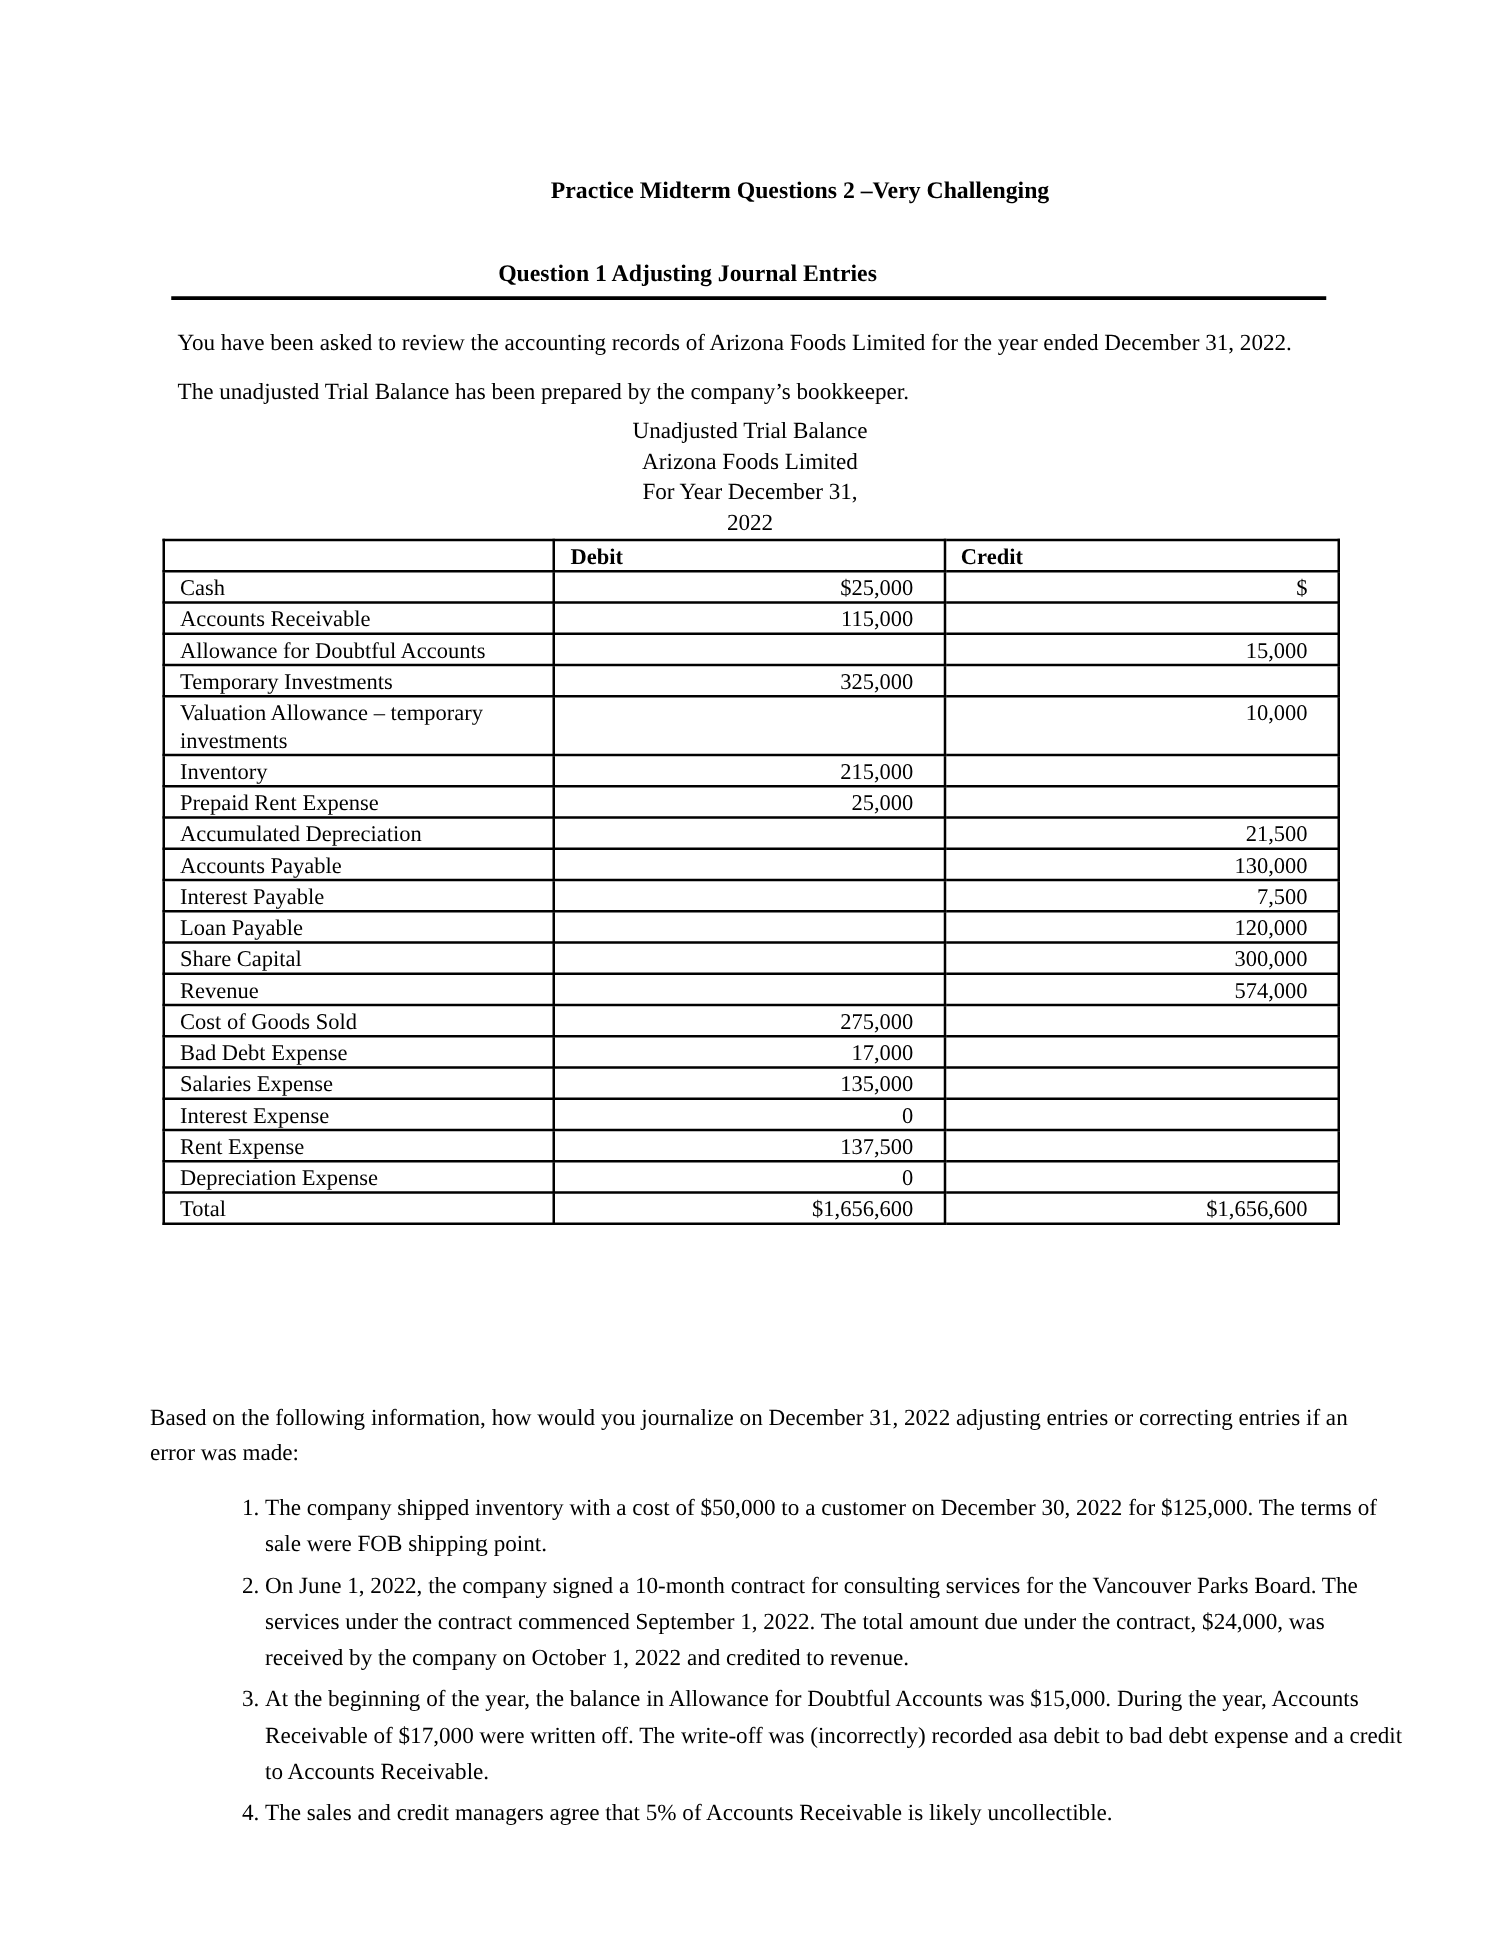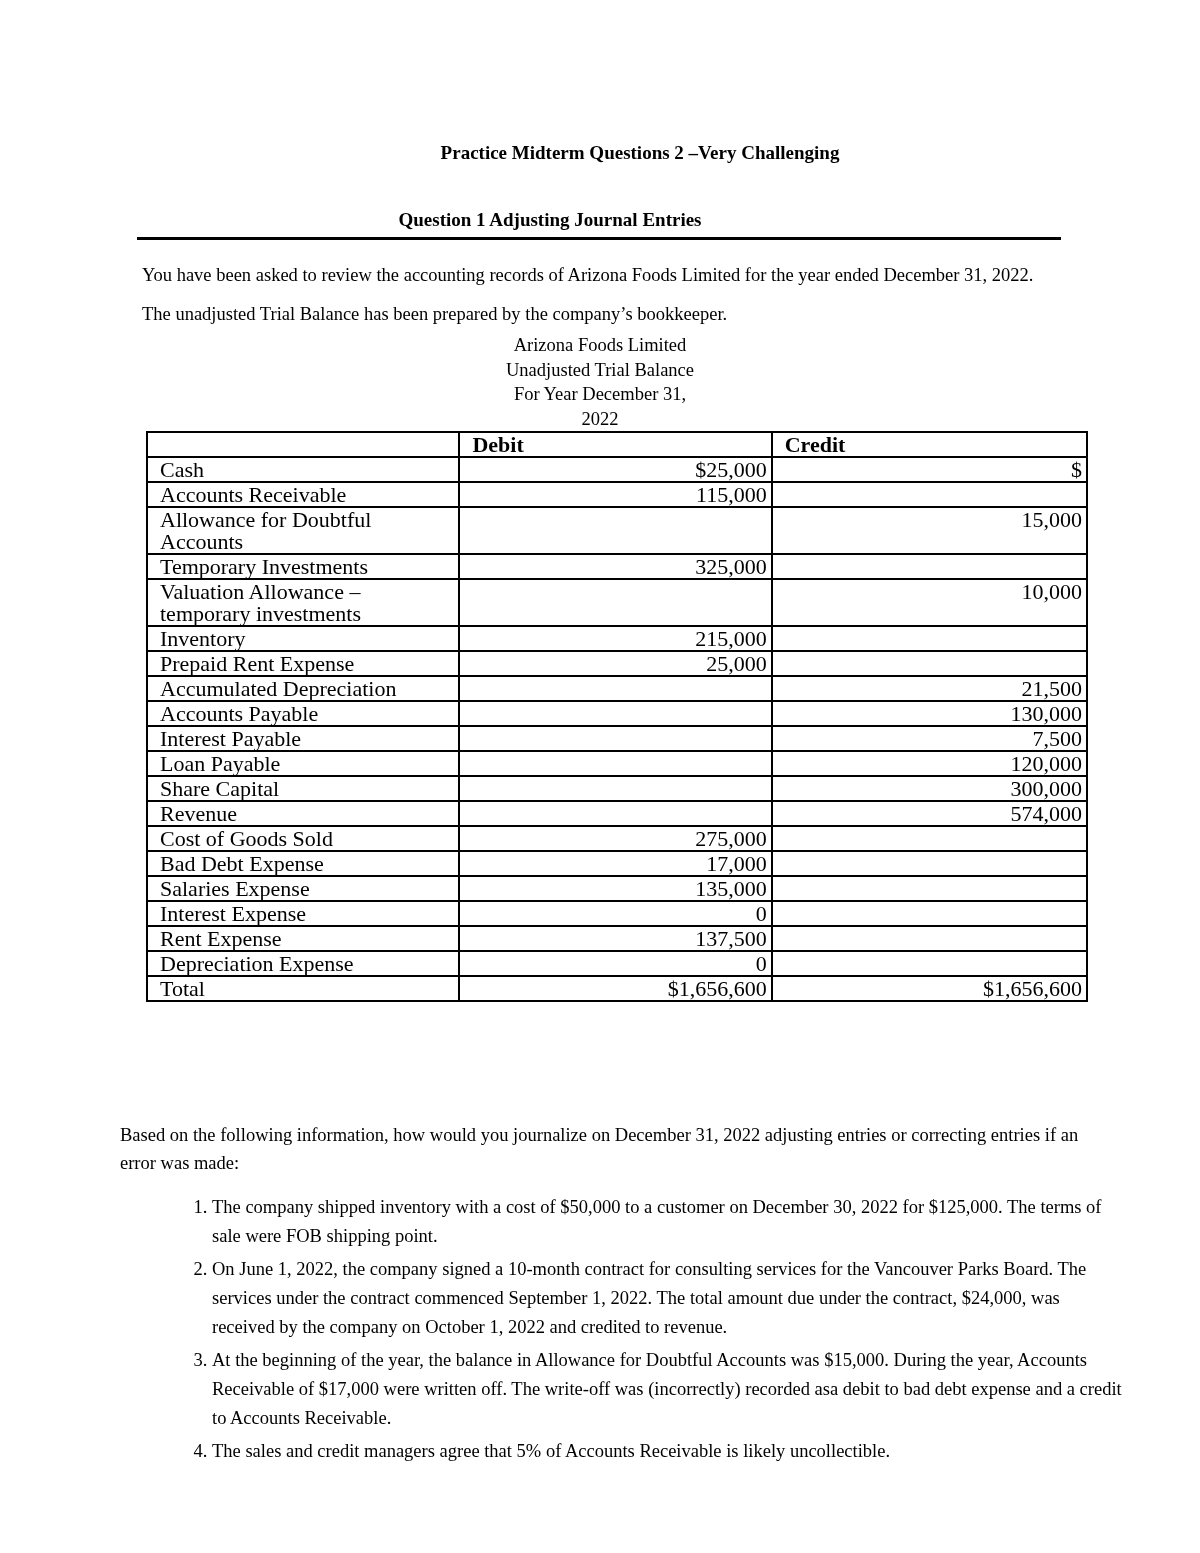--- a/index.html
+++ b/index.html
@@ -59,37 +59,36 @@
       font-size: 18.5px;
       line-height: 24.5px;
     }
     .tb-header div { }
     table.tb {
       position: absolute;
       top: 431px;
       left: 130px;
       width: 942px;
       border-collapse: collapse;
-      font-size: 22px;
+      font-size: 18px;
       line-height: 22px;
-      margin-left: 16px;
     }
     table.tb td, table.tb th {
       border: 2px solid #000;
       padding: 1px 8px 0 12px;
       vertical-align: top;
       height: 21.5px;
     }
     table.tb th {
       text-align: left;
       font-weight: bold;
     }
     table.tb td.num {
       text-align: right;
-      padding-right: 4px;
+      padding-right: 24px;
     }
     table.tb col.c1 { width: 313px; }
     table.tb col.c2 { width: 313px; }
     table.tb col.c3 { width: 316px; }
     .instructions {
       position: absolute;
       top: 1121px;
       left: 120px;
       width: 960px;
       font-size: 18.5px;
@@ -112,22 +111,22 @@
   </style>
 </head>
 <body>
 
 <div class="page-title">Practice Midterm Questions 2 –Very Challenging</div>
 <div class="question-heading">Question 1 Adjusting Journal Entries</div>
 <div class="heading-rule"></div>
 <div class="intro">You have been asked to review the accounting records of Arizona Foods Limited for the year ended December 31, 2022.  The unadjusted Trial Balance has been prepared by the company’s bookkeeper.</div>
 
 <div class="tb-header">
+  <div>Unadjusted Trial Balance</div>
   <div>Arizona Foods Limited</div>
-  <div>Unadjusted Trial Balance</div>
   <div>For Year December 31,</div>
   <div>2022</div>
 </div>
 
 <table class="tb">
   <colgroup>
       <col class="c1">
       <col class="c2">
       <col class="c3">
     </colgroup>

